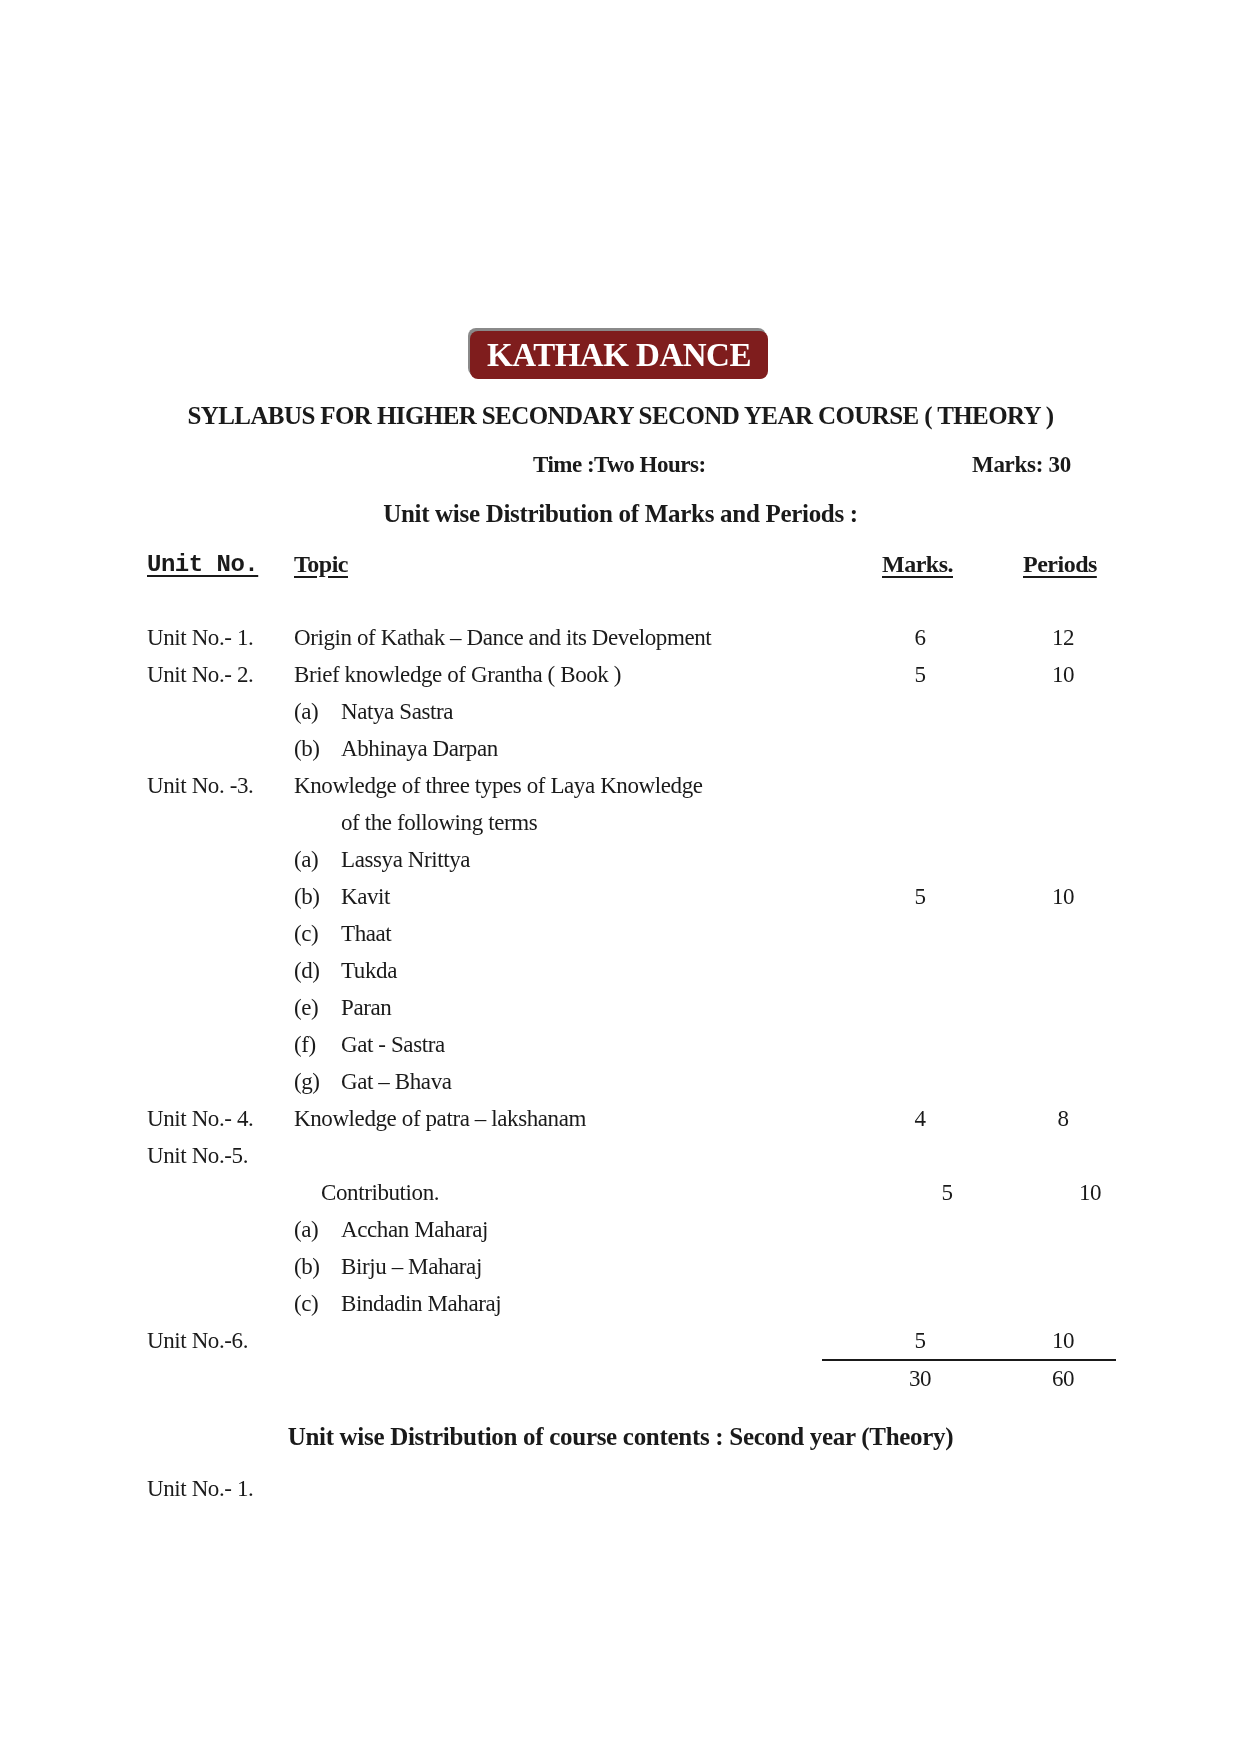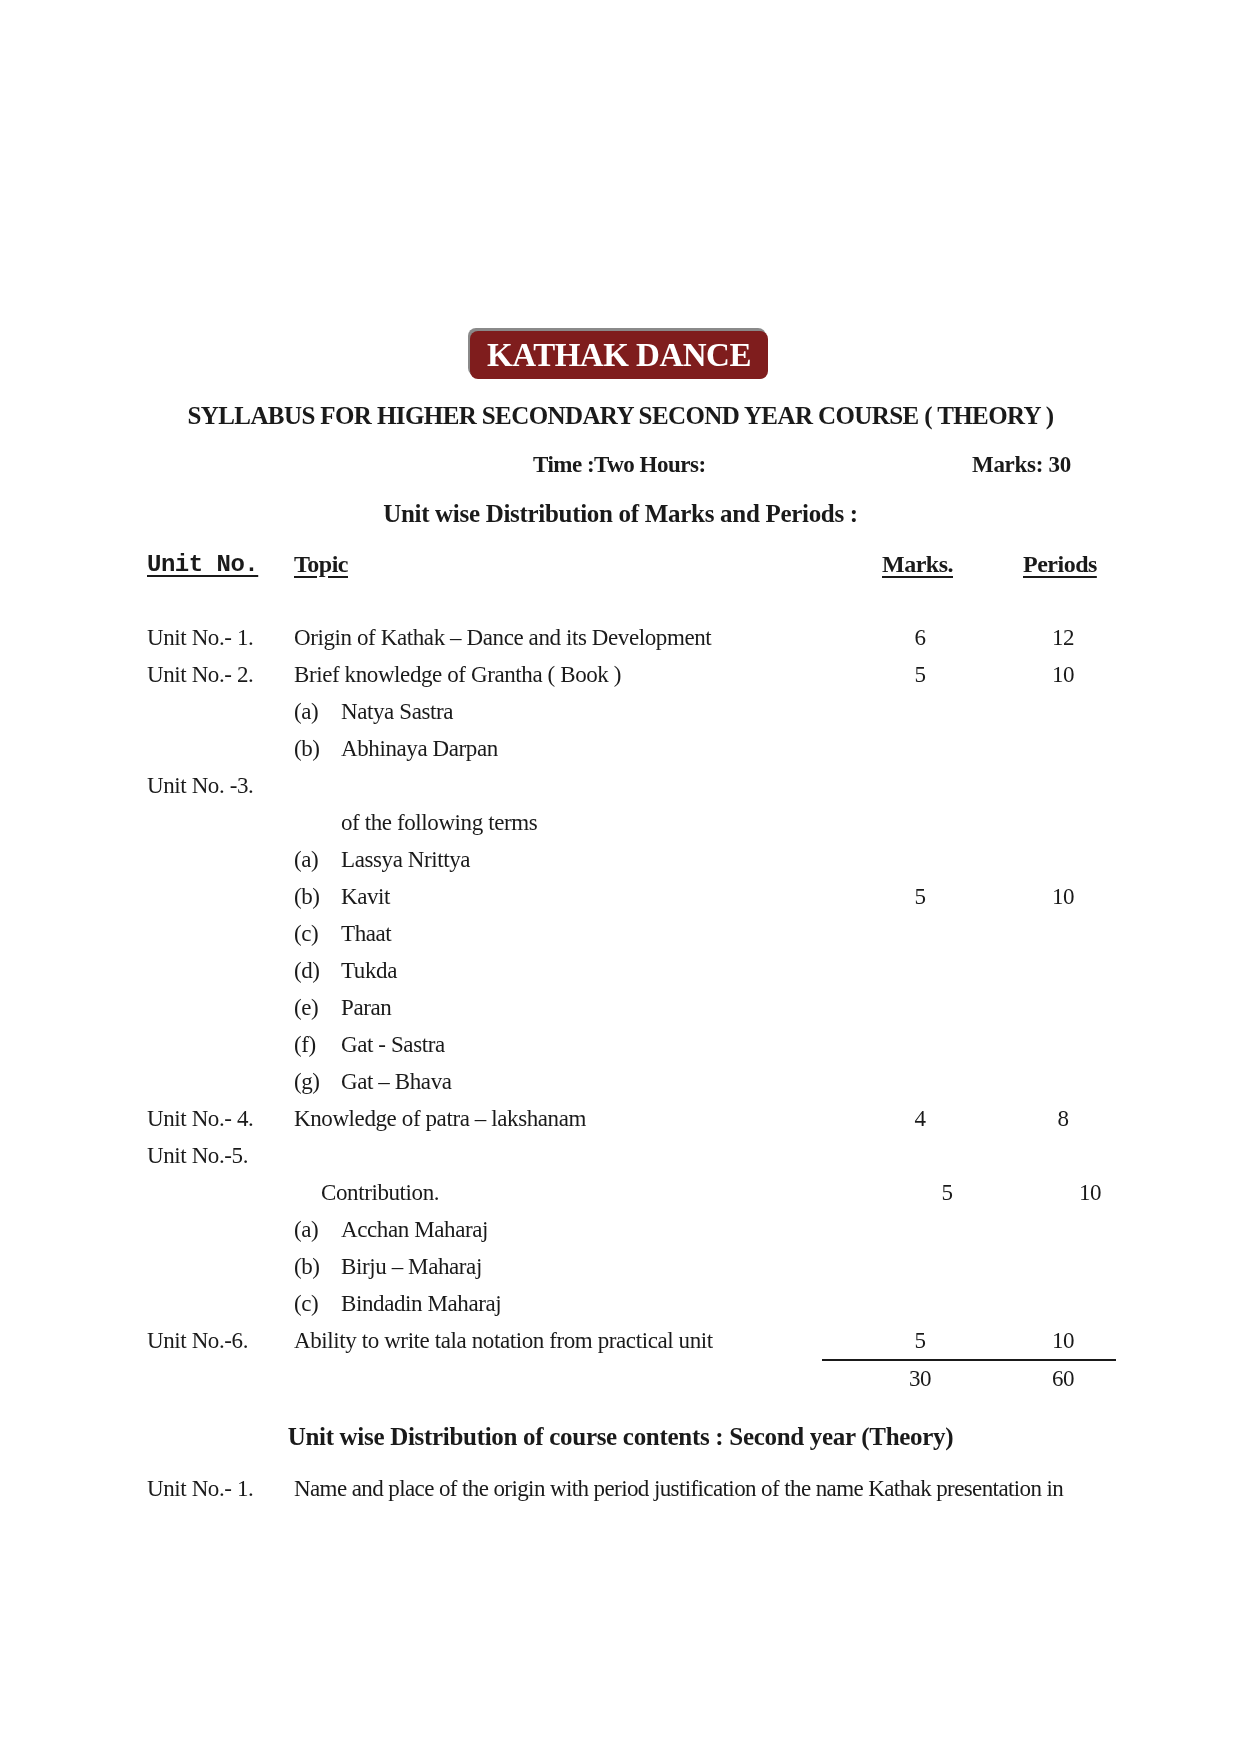--- a/index.html
+++ b/index.html
@@ -56,20 +56,21 @@
   <span class="periods">10</span>
 </div>
 <div class="row" style="top:699px;">
   <span class="topic sub"><span class="lbl">(a)</span><span>Natya  Sastra</span></span>
 </div>
 <div class="row" style="top:736px;">
   <span class="topic sub"><span class="lbl">(b)</span><span>Abhinaya Darpan</span></span>
 </div>
 <div class="row" style="top:773px;">
   <span class="unit">Unit No. -3.</span>
+  <span class="topic">Knowledge of three types of Laya Knowledge</span>
 </div>
 <div class="row" style="top:810px;">
   <span class="topic indent">of the following terms</span>
 </div>
 <div class="row" style="top:847px;">
   <span class="topic sub"><span class="lbl">(a)</span><span>Lassya Nrittya</span></span>
 </div>
 <div class="row" style="top:884px;text-decoration:underline;">
   <span class="topic sub"><span class="lbl">(b)</span><span>Kavit</span></span>
   <span class="marks">5</span>
@@ -108,30 +109,28 @@
   <span class="topic sub"><span class="lbl">(a)</span><span>Acchan Maharaj</span></span>
 </div>
 <div class="row" style="top:1254px;">
   <span class="topic sub"><span class="lbl">(b)</span><span>Birju – Maharaj</span></span>
 </div>
 <div class="row" style="top:1291px;">
   <span class="topic sub"><span class="lbl">(c)</span><span>Bindadin Maharaj</span></span>
 </div>
 <div class="row" style="top:1328px;">
   <span class="unit">Unit No.-6.</span>
-  <span class="topic">Ability to write tala notation from practical unit</span>
   <span class="marks">5</span>
   <span class="periods">10</span>
 </div>
 
 <div class="total-line"></div>
 
 <div class="row" style="top:1366px;">
   <span class="marks">30</span>
   <span class="periods">60</span>
 </div>
 
 <div class="abs bold" style="left:0; width:1241px; text-align:center; top:1423px; font-size:25px; letter-spacing:-0.3px;">Unit wise  Distribution of course contents :  Second year (Theory)</div>
 
 <div class="row" style="top:1476px;">
   <span class="unit">Unit No.- 1.</span>
-  <span class="topic" style="letter-spacing:-0.6px;">Name and place of  the origin with period justification  of the name Kathak presentation in</span>
 </div>
 
 </body></html>

